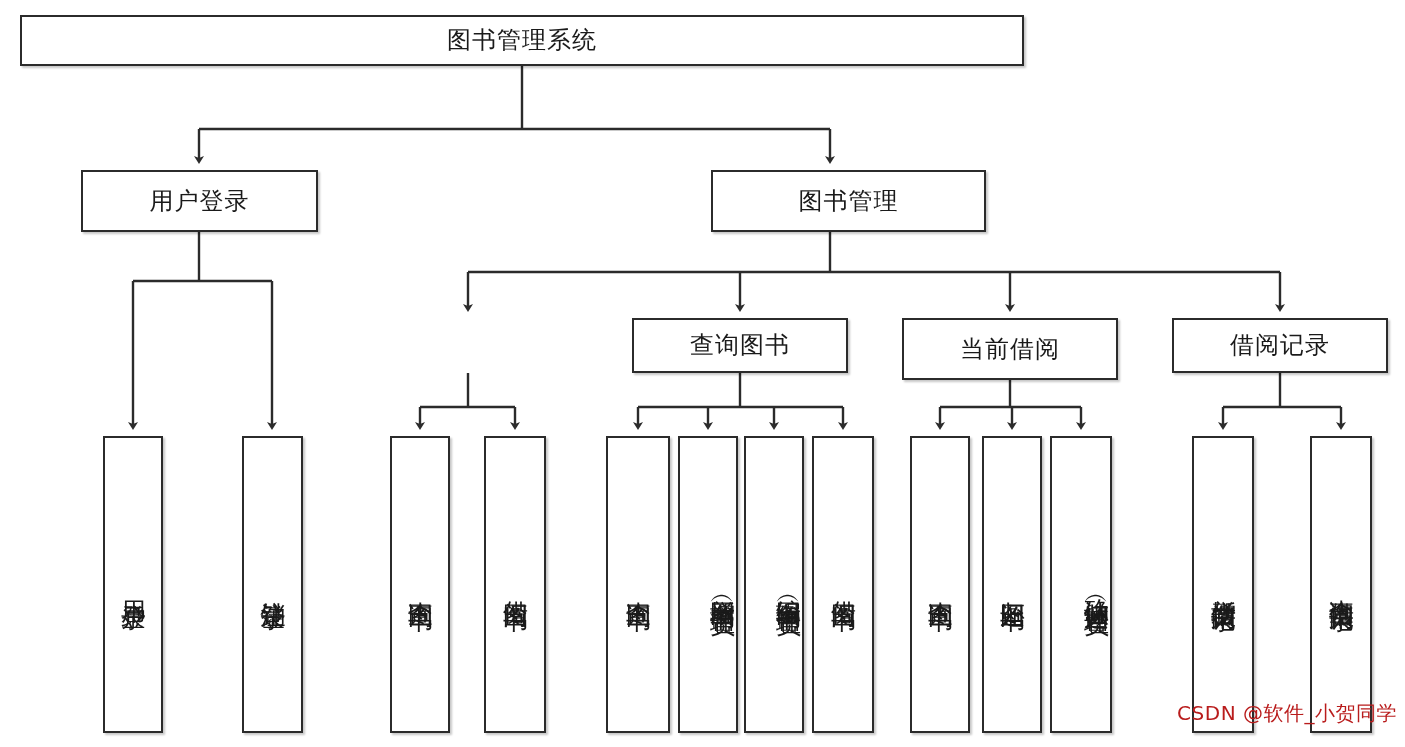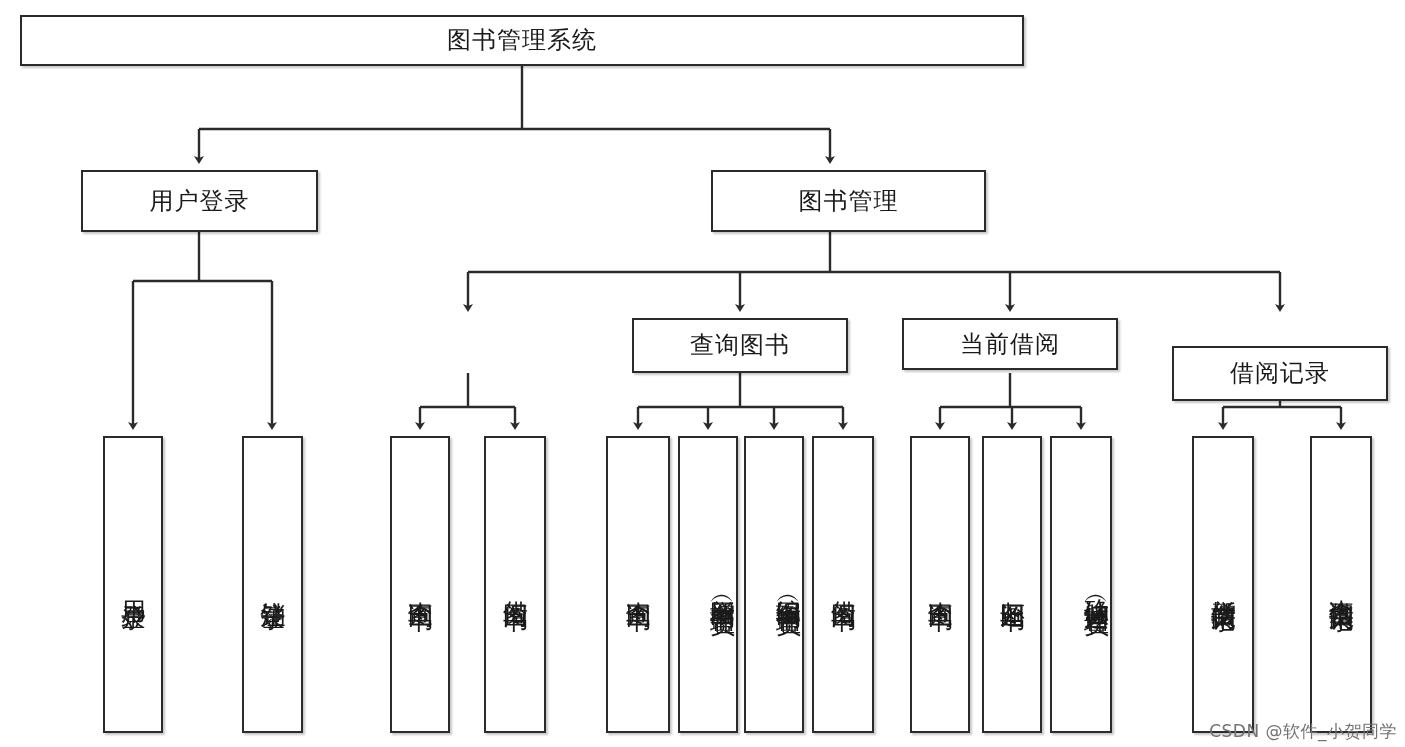--- a/index.html
+++ b/index.html
@@ -56,23 +56,23 @@
     align-items: center;
     padding-top: 0;
   }
   .node-label {
     display: block;
     white-space: pre-wrap;
   }
   #watermark {
     position: absolute;
     right: 8px;
-    bottom: 4px;
-    font-size: 17px;
-    color: #737373;
+    bottom: 20px;
+    font-size: 20px;
+    color: #b91c1c;
     letter-spacing: 0.5px;
     user-select: none;
     white-space: nowrap;
   }
 </style>
 </head>
 <body>
 
 <div id="diagram-root">
 
@@ -134,24 +134,24 @@
   <div class="node horizontal" style="left:81px; top:170px; width:237px; height:62px;">
     <span class="node-label">用户登录</span>
   </div>
   <div class="node horizontal" style="left:711px; top:170px; width:275px; height:62px;">
     <span class="node-label">图书管理</span>
   </div>
 
   <div class="node horizontal" style="left:632px; top:318px; width:216px; height:55px;">
     <span class="node-label">查询图书</span>
   </div>
-  <div class="node horizontal" style="left:902px; top:318px; width:216px; height:52px;">
+  <div class="node horizontal" style="left:902px; top:318px; width:216px; height:62px;">
     <span class="node-label">当前借阅</span>
   </div>
-  <div class="node horizontal" style="left:1172px; top:318px; width:216px; height:55px;margin-top:28px;">
+  <div class="node horizontal" style="left:1172px; top:318px; width:216px; height:55px;">
     <span class="node-label">借阅记录</span>
   </div>
 
   <div class="node vertical mid" style="left:103px; top:436px; width:60px; height:297px;">
     <span class="node-label">用户登录</span>
   </div>
   <div class="node vertical mid" style="left:242px; top:436px; width:61px; height:297px;">
     <span class="node-label">注销登录</span>
   </div>
 

